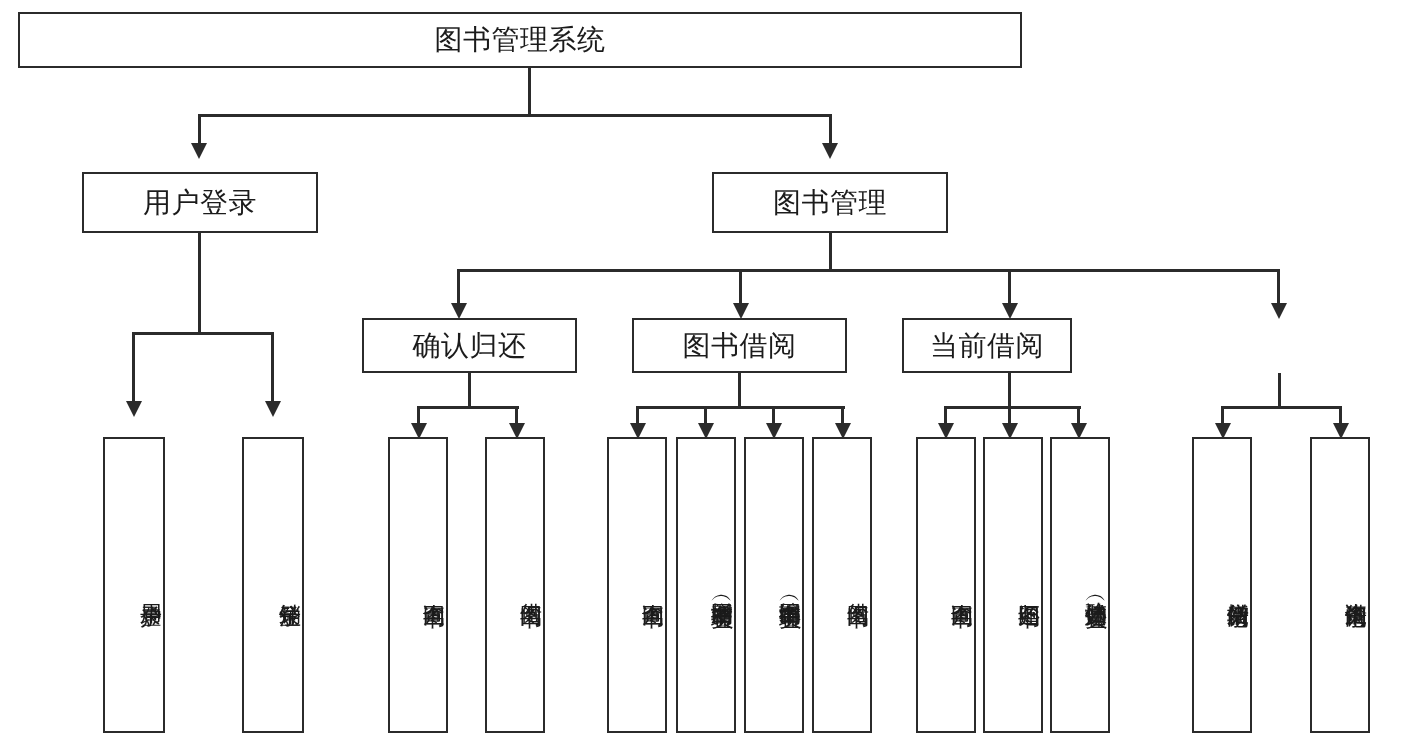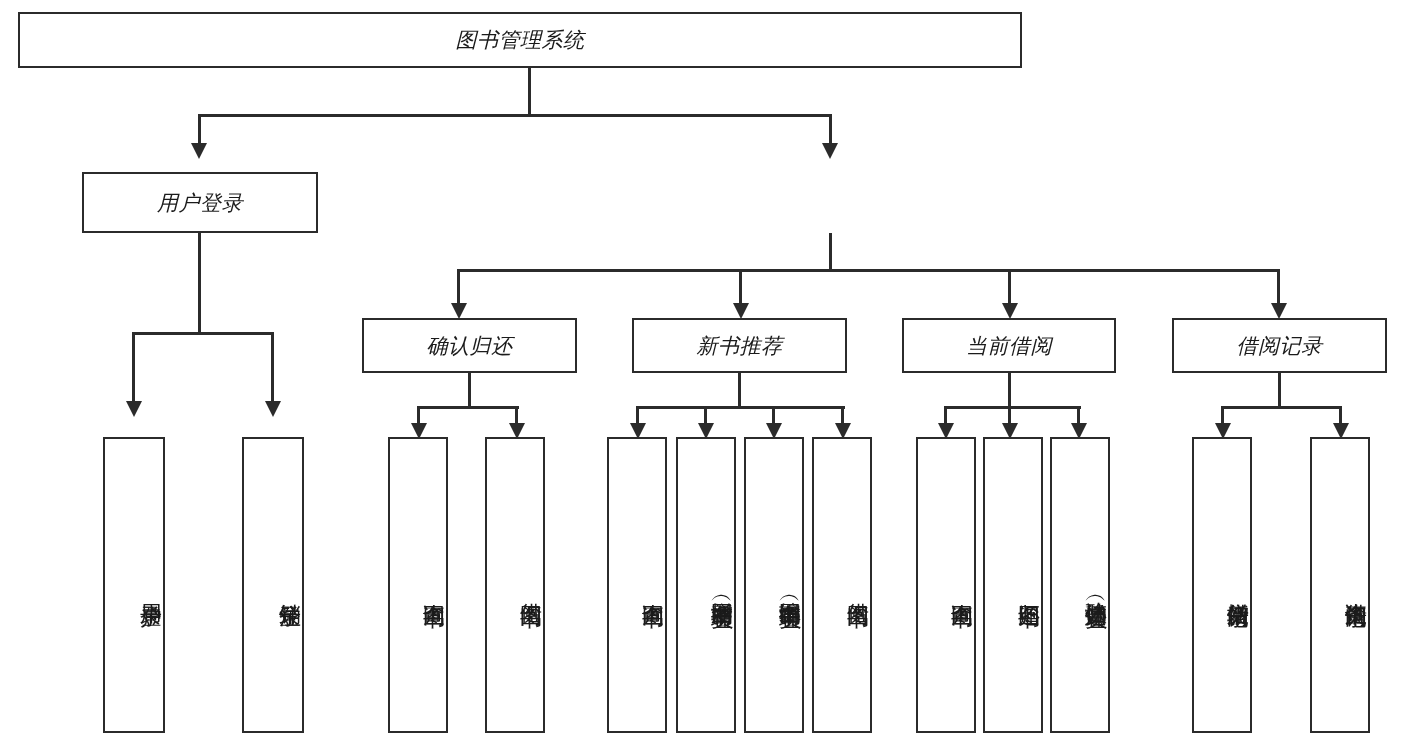--- a/index.html
+++ b/index.html
@@ -21,23 +21,22 @@
     position: absolute;
     box-sizing: border-box;
     border: 2px solid #2b2b2b;
     background: #ffffff;
     display: flex;
     align-items: center;
     justify-content: center;
     color: #1b1b1b;
   }
   .node.h {
-    font-size: 21px;
+    font-size: 28px;
     letter-spacing: 0.5px;
-    font-style: italic;
   }
   .node.v {
     writing-mode: vertical-rl;
     text-orientation: upright;
     font-size: 22px;
     line-height: 1.12;
     letter-spacing: 1px;
     padding-top: 6px;
     align-items: flex-start;
     justify-content: center;
@@ -88,20 +87,23 @@
   <div class="ln horz" style="left:198px; top:114px; width:634px; height:3px;"></div>
 
   <div class="ln vert" style="left:198px; top:114px; width:3px; height:32px;"></div>
   <div class="arrow" style="left:191px; top:143px;"></div>
   <div class="ln vert" style="left:829px; top:114px; width:3px; height:32px;"></div>
   <div class="arrow" style="left:822px; top:143px;"></div>
 
   <div class="node h" style="left:82px; top:172px; width:236px; height:61px;">
     <span>用户登录</span>
   </div>
+  <div class="node h" style="left:712px; top:172px; width:236px; height:61px;">
+    <span>图书管理</span>
+  </div>
 
   <div class="ln vert" style="left:198px; top:233px; width:3px; height:101px;"></div>
   <div class="ln horz" style="left:134px; top:332px; width:140px; height:3px;"></div>
   <div class="ln vert" style="left:132px; top:332px; width:3px; height:72px;"></div>
   <div class="arrow" style="left:126px; top:401px;"></div>
   <div class="ln vert" style="left:271px; top:332px; width:3px; height:72px;"></div>
   <div class="arrow" style="left:265px; top:401px;"></div>
 
   <div class="ln vert" style="left:829px; top:233px; width:3px; height:38px;"></div>
   <div class="ln horz" style="left:458px; top:269px; width:822px; height:3px;"></div>
@@ -111,27 +113,24 @@
   <div class="arrow" style="left:733px; top:303px;"></div>
   <div class="ln vert" style="left:1008px; top:269px; width:3px; height:38px;"></div>
   <div class="arrow" style="left:1002px; top:303px;"></div>
   <div class="ln vert" style="left:1277px; top:269px; width:3px; height:38px;"></div>
   <div class="arrow" style="left:1271px; top:303px;"></div>
 
   <div class="node h" style="left:362px; top:318px; width:215px; height:55px;">
     <span>确认归还</span>
   </div>
   <div class="node h" style="left:632px; top:318px; width:215px; height:55px;">
-    <span>新书推荐</span>
-  </div>
-  <div class="node h" style="left:902px; top:318px; width:214px; height:55px;">
+    <span>图书借阅</span>
+  </div>
+  <div class="node h" style="left:902px; top:318px; width:170px; height:55px;">
     <span>当前借阅</span>
-  </div>
-  <div class="node h" style="left:1172px; top:318px; width:215px; height:55px;">
-    <span>借阅记录</span>
   </div>
 
   <div class="ln vert" style="left:468px; top:373px; width:3px; height:35px;"></div>
   <div class="ln horz" style="left:418px; top:406px; width:101px; height:3px;"></div>
   <div class="ln vert" style="left:417px; top:406px; width:3px; height:22px;"></div>
   <div class="arrow" style="left:411px; top:423px;"></div>
   <div class="ln vert" style="left:515px; top:406px; width:3px; height:22px;"></div>
   <div class="arrow" style="left:509px; top:423px;"></div>
 
   <div class="ln vert" style="left:738px; top:373px; width:3px; height:35px;"></div>

